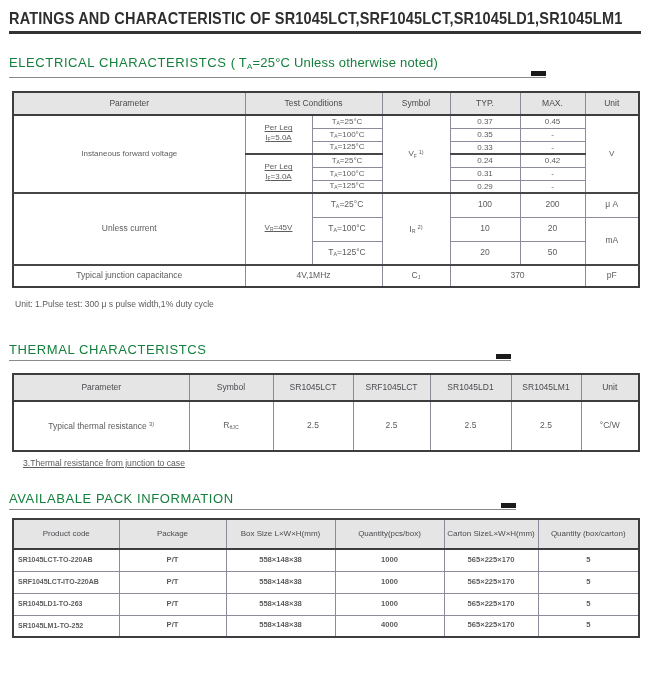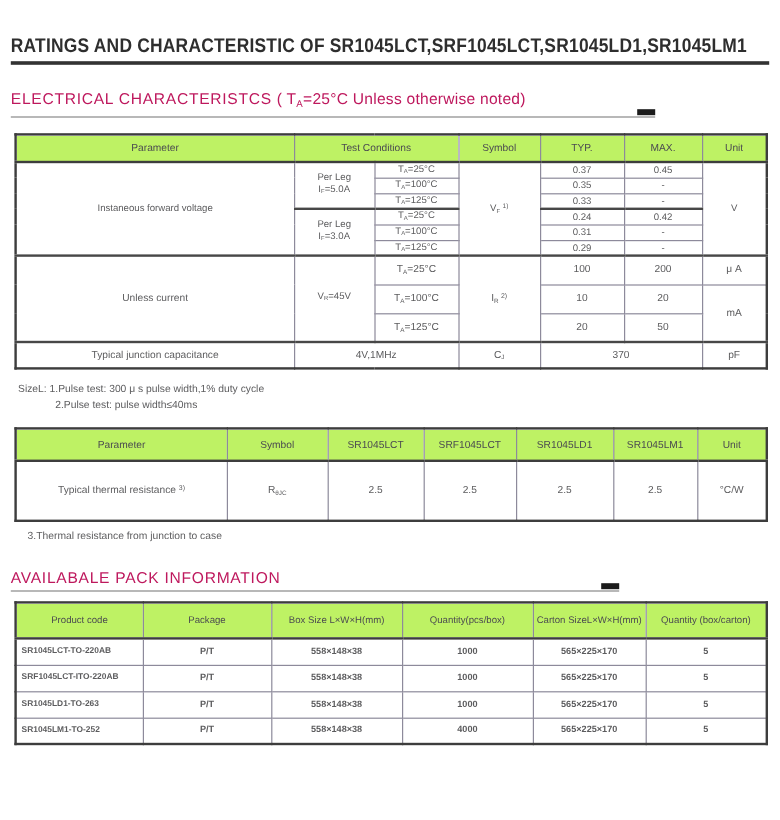--- a/index.html
+++ b/index.html
@@ -1,70 +1,70 @@
 <!DOCTYPE html>
 <html><head>
 <meta charset="utf-8">
 <style>
   html,body{margin:0;padding:0;}
   body{
     width:650px;height:683px;background:#ffffff;
     font-family:"Liberation Sans",sans-serif;color:#58585a;
     overflow:hidden;
   }
-  .page{padding:9px 9px 0 9px;margin-top:20px;}
+  .page{padding:9px 9px 0 9px;}
 
   
   .doc-title{border-bottom:3px solid #333;padding-bottom:3px;white-space:nowrap;}
   .doc-title .t{
     display:inline-block;transform:scaleX(.88);transform-origin:0 50%;
     font-size:16.5px;font-weight:700;color:#2e2e2e;letter-spacing:.2px;line-height:19px;
   }
 
   
   .sec-head{position:relative;}
-  .sec-head .row{font-size:13px;color:#be185d;letter-spacing:.6px;line-height:17px;white-space:nowrap;}
+  .sec-head .row{font-size:13px;color:#15803d;letter-spacing:.6px;line-height:17px;white-space:nowrap;}
   .sec-rule{position:relative;border-top:1.5px solid #8a8a8a;margin-top:2px;height:0;}
   .sec-mark{position:absolute;right:0;top:-7px;width:15px;height:5px;background:#1b1b1b;}
   .hnote{letter-spacing:.2px;}
   sub{font-size:.62em;vertical-align:-0.25em;}
   sup{font-size:.68em;vertical-align:.45em;}
 
   
   table{border-collapse:collapse;table-layout:fixed;margin-left:3px;border:2px solid #3d3d3d;}
   th,td{border:1px solid #8d8a9b;text-align:center;vertical-align:middle;
         padding:0;font-weight:normal;line-height:1.15;overflow:hidden;}
-  thead th{background:#bef264;color:#4b4b50;font-size:8.5px;border-bottom:2px solid #3d3d3d;}
+  thead th{background:#e5e5e5;color:#4b4b50;font-size:8.5px;border-bottom:2px solid #3d3d3d;}
   td{font-size:8.5px;color:#5c5c5e;}
   tr.grp>td{border-top:2px solid #474747;}
 
   
   .elec thead tr{height:23px;}
   .elec tr.vfr{height:13px;}
   .elec tr.vfr td{font-size:8px;}
   .elec tr.irr{height:24px;}
   .elec tr.cjr{height:22px;}
-  .elec td.cond{font-size:8px;line-height:10px;}
+  .elec td.cond{font-size:8px;line-height:10px;text-decoration:underline;}
   .elec td.sym sup{margin-left:2px;}
 
   
   .thermal thead tr{height:27px;}
   .thermal tbody tr{height:50px;}
 
   
   .pack thead tr{height:30px;}
   .pack thead th{font-size:8px;}
   .pack tbody tr{height:22px;}
   .pack tbody td{font-size:7.6px;font-weight:bold;}
   .pack tbody td.pcode{text-align:left;padding-left:4px;font-size:7px;}
 
   
   .notes{font-size:8.6px;color:#5c5c5e;line-height:13px;margin-left:6px;}
   .notes .ind{padding-left:31px;}
-  .tnote{font-size:8.6px;color:#5c5c5e;margin-left:14px;}
+  .tnote{font-size:8.6px;color:#5c5c5e;margin-left:14px;text-decoration:underline;}
 
   
   .mt-sec1{margin-top:20px;}
   .mt-table1{margin-top:13px;}
   .mt-notes{margin-top:10px;}
   .mt-sec2{margin-top:30px;}
   .mt-table2{margin-top:12px;}
   .mt-tnote{margin-top:6px;}
   .mt-sec3{margin-top:22px;}
   .mt-table3{margin-top:8px;padding-left:48px;}
@@ -179,26 +179,33 @@
         <td colspan="2">4V,1MHz</td>
         <td class="sym"><span>C</span><sub>J</sub></td>
         <td colspan="2">370</td>
         <td>pF</td>
       </tr>
     </tbody>
   </table>
 
   <div class="notes mt-notes">
     <div>
-      <span>SizeL:</span>
+      <span>Unit:</span>
       <span>1.Pulse test: 300 μ s pulse width,1% duty cycle</span>
     </div>
-    <div class="ind">2.Pulse test: pulse width≤40ms</div>
-  </div>
-
+  </div>
+
+  <div class="sec-head mt-sec2">
+    <div class="row">
+      <span>THERMAL CHARACTERISTCS</span>
+    </div>
+    <div class="sec-rule" style="width:502px">
+      <span class="sec-mark"></span>
+    </div>
+  </div>
 
   <table class="thermal mt-table2">
     <colgroup>
       <col style="width:176px">
         <col style="width:84px">
         <col style="width:80px">
       <col style="width:77px">
         <col style="width:81px">
         <col style="width:70px">
         <col style="width:58px">

